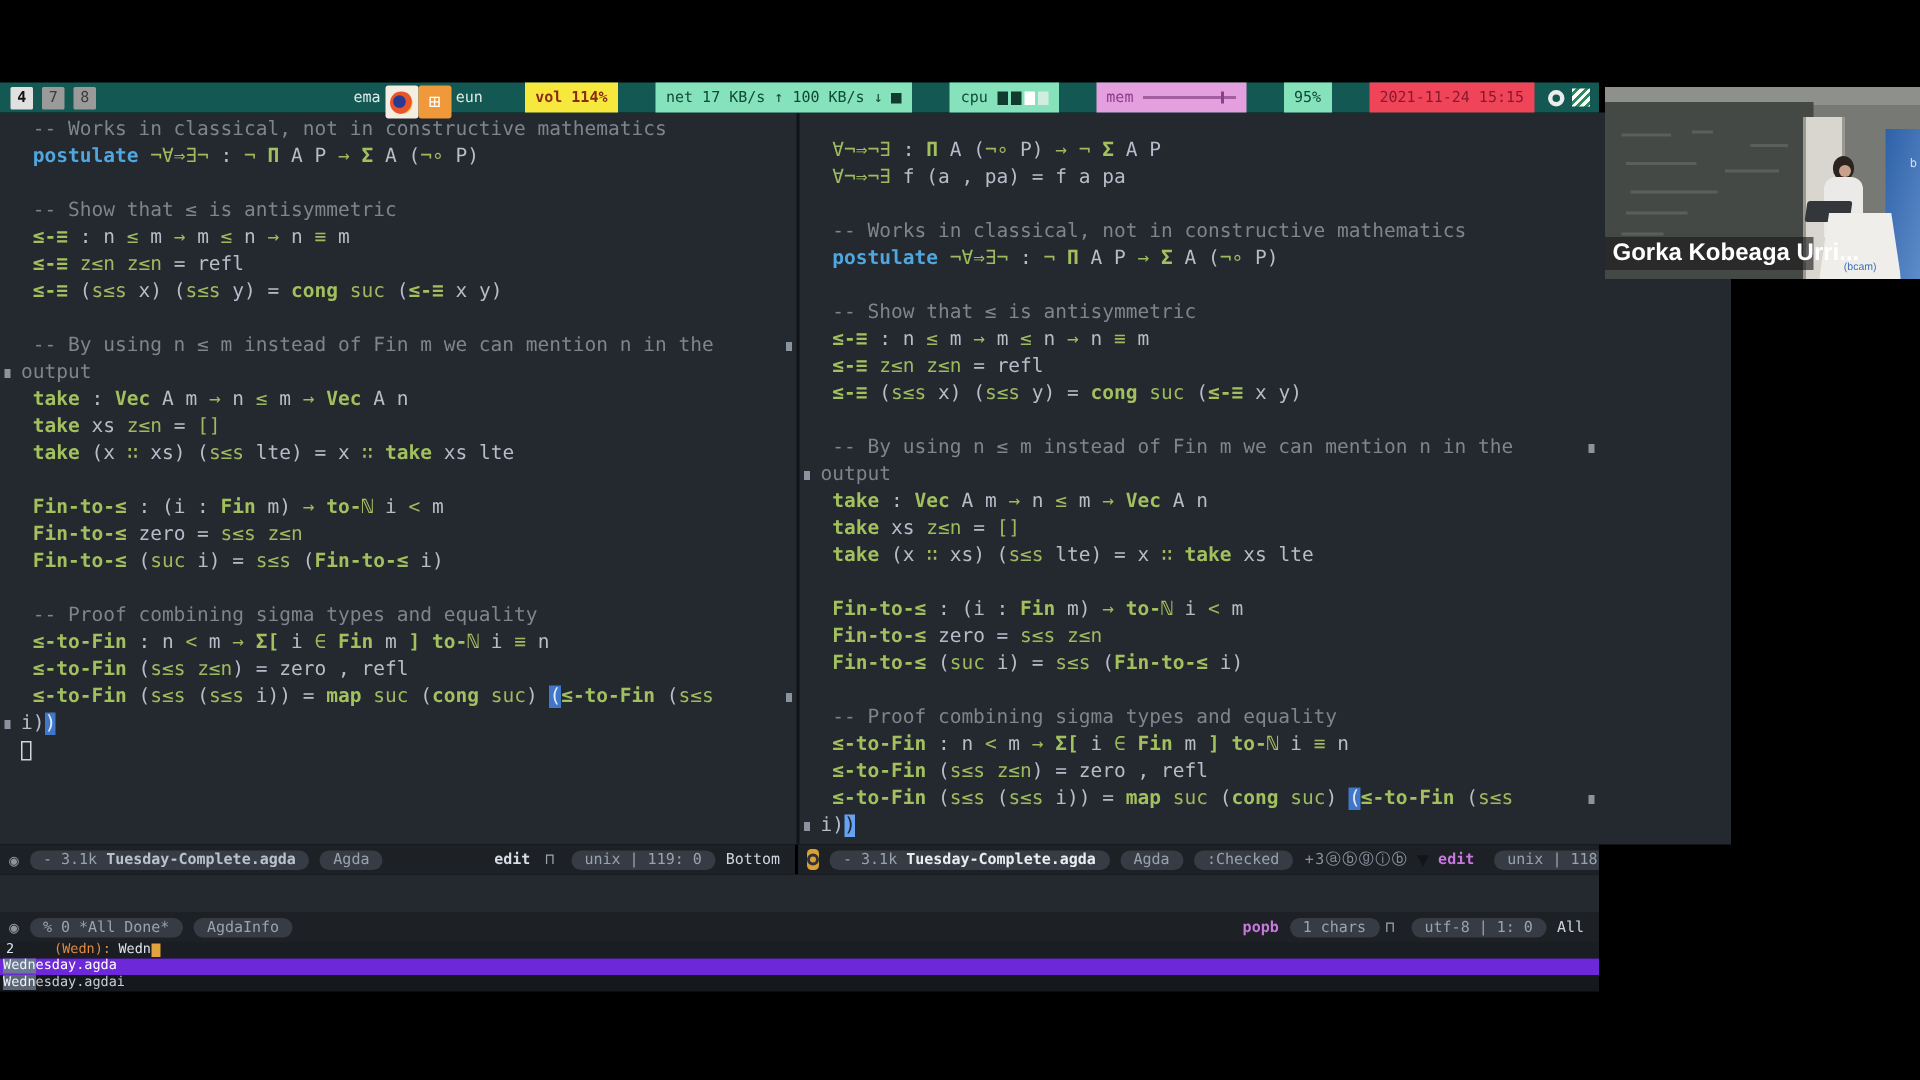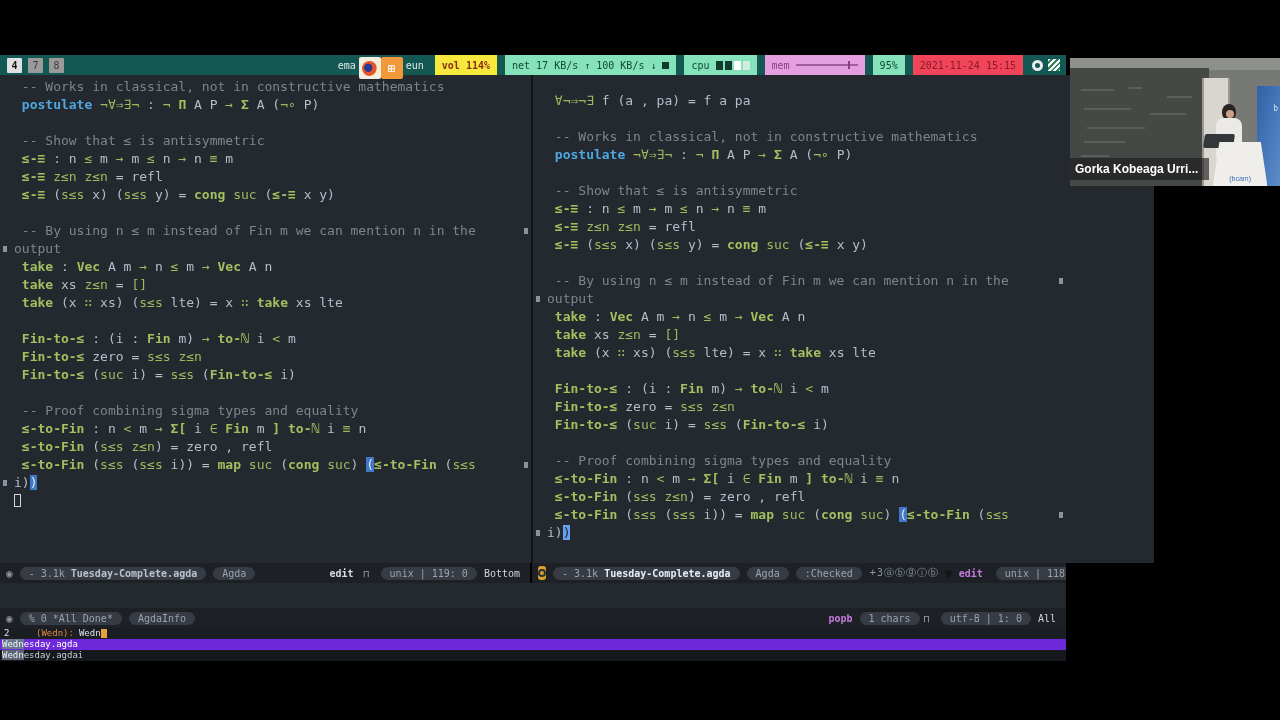--- a/index.html
+++ b/index.html
@@ -14,21 +14,21 @@
   .ws-box{width:15px;height:15px;display:flex;align-items:center;justify-content:center;
     font-size:10px;background:#9a9a9a;color:#3c3c3c;border-radius:1px}
   .ws-box.active{background:#e0e0e0;color:#141414;font-weight:bold}
   .tray-text{color:#dfe9e5;margin:0 3px}
   .tile{width:22px;height:22px;border-radius:2px;position:relative;top:3px;display:flex;
     align-items:center;justify-content:center;z-index:6}
   .tile.white{background:#f4ede2}
   .tile.orange{background:#f0993a;color:#fff;font-size:13px}
   .ff{width:15px;height:15px;border-radius:50%;
     background:radial-gradient(circle at 42% 45%, #2b3a8f 0 32%, #e8542b 38% 66%, #f9b32d 70% 100%)}
-  .seg{height:20px;display:flex;align-items:center;padding:0 7px;margin-left:8px;white-space:nowrap}
+  .seg{height:20px;display:flex;align-items:center;padding:0 7px;margin-left:25px;white-space:nowrap}
   .seg.vol{background:#f7e83e;color:#8a2c12;font-weight:bold}
   .seg.mint{background:#86e2bb;color:#0f4a38}
   .seg.mem{background:#e49fdf;color:#8c3d8c}
   .seg.date{background:#f04458;color:#8b1830;font-weight:normal}
   .net-square{display:inline-block;width:7px;height:7px;background:#123b30;margin-left:6px}
   .cpu-blocks{display:inline-flex;gap:2px;margin-left:6px}
   .cpu-block{width:7px;height:9px}
   .mem-bar{position:relative;width:62px;height:2px;background:rgba(110,40,110,.55);margin-left:6px}
   .mem-knob{position:absolute;top:-3px;width:2px;height:8px;background:#8c3d8c}
   .tray-icons{display:flex;align-items:center;gap:5px;margin:0 6px 0 9px}
@@ -105,21 +105,21 @@
   .presenter-face{position:absolute;right:22%;top:52px;width:8px;height:8px;border-radius:50%;background:#c9a089}
   .presenter-body{position:absolute;right:18%;top:60px;width:26px;height:40px;border-radius:8px 8px 0 0;
     background:#eceae8}
   .podium{position:absolute;right:6%;bottom:0;width:26%;height:44px;background:#f0eeea;
     clip-path:polygon(12% 0,88% 0,100% 100%,0 100%)}
   .podium-label{position:absolute;bottom:4px;left:0;width:100%;text-align:center;color:#3a6fb5;
     font-size:7px;font-family:"Liberation Sans",sans-serif}
   .laptop{position:absolute;right:22%;bottom:38px;width:30px;height:14px;background:#33363b;
     border-radius:2px;transform:skewX(-8deg)}
   .cam-caption{position:absolute;left:0;bottom:6px;width:66%;height:22px;background:rgba(25,25,25,.62);
-    color:#fff;font-family:"Liberation Sans",sans-serif;font-weight:bold;font-size:12px;
+    color:#fff;font-family:"Liberation Sans",sans-serif;font-weight:bold;font-size:16px;
     line-height:22px;padding-left:5px;white-space:nowrap}
 </style>
 </head>
 <body>
 
 <div class="stage">
 
   <div class="topbar">
     <div class="ws">
         <span class="ws-box active">4</span>
@@ -185,20 +185,21 @@
         <div class="cl"><span class="tk-d"> </span><span class="tk-gb">Fin-to-≤</span><span class="tk-d"> (</span><span class="tk-g">suc</span><span class="tk-d"> i) = </span><span class="tk-g">s≤s</span><span class="tk-d"> (</span><span class="tk-gb">Fin-to-≤</span><span class="tk-d"> i)</span></div>
         <div class="cl"></div>
         <div class="cl"><span class="tk-c"> -- Proof combining sigma types and equality</span></div>
         <div class="cl"><span class="tk-d"> </span><span class="tk-gb">≤-to-Fin</span><span class="tk-d"> : n </span><span class="tk-g">&lt;</span><span class="tk-d"> m </span><span class="tk-g">→</span><span class="tk-d"> </span><span class="tk-gb">Σ[</span><span class="tk-d"> i </span><span class="tk-g">∈</span><span class="tk-d"> </span><span class="tk-gb">Fin</span><span class="tk-d"> m </span><span class="tk-gb">]</span><span class="tk-d"> </span><span class="tk-gb">to-ℕ</span><span class="tk-d"> i </span><span class="tk-g">≡</span><span class="tk-d"> n</span></div>
         <div class="cl"><span class="tk-d"> </span><span class="tk-gb">≤-to-Fin</span><span class="tk-d"> (</span><span class="tk-g">s≤s</span><span class="tk-d"> </span><span class="tk-g">z≤n</span><span class="tk-d">) = zero , refl</span></div>
         <div class="cl"><span class="tk-d"> </span><span class="tk-gb">≤-to-Fin</span><span class="tk-d"> (</span><span class="tk-g">s≤s</span><span class="tk-d"> (</span><span class="tk-g">s≤s</span><span class="tk-d"> i)) = </span><span class="tk-gb">map</span><span class="tk-d"> </span><span class="tk-g">suc</span><span class="tk-d"> (</span><span class="tk-gb">cong</span><span class="tk-d"> </span><span class="tk-g">suc</span><span class="tk-d">) </span><span class="tk-pm">(</span><span class="tk-gb">≤-to-Fin</span><span class="tk-d"> (</span><span class="tk-g">s≤s</span><span class="wrapdot-r"></span></div>
         <div class="cl"><span class="tk-d">i)</span><span class="tk-pm">)</span><span class="wrapdot-l"></span></div>
         <div class="cl"><span class="hollow"></span></div>
       </div>
     <div class="pane right">
+        <div class="cl"><span class="tk-d"> </span><span class="tk-g">∀¬⇒¬∃</span><span class="tk-d"> : </span><span class="tk-gb">Π</span><span class="tk-d"> A (</span><span class="tk-g">¬∘</span><span class="tk-d"> P) </span><span class="tk-g">→</span><span class="tk-d"> </span><span class="tk-g">¬</span><span class="tk-d"> </span><span class="tk-gb">Σ</span><span class="tk-d"> A P</span></div>
         <div class="cl"><span class="tk-d"> </span><span class="tk-g">∀¬⇒¬∃</span><span class="tk-d"> f (a , pa) = f a pa</span></div>
         <div class="cl"></div>
         <div class="cl"><span class="tk-c"> -- Works in classical, not in constructive mathematics</span></div>
         <div class="cl"><span class="tk-d"> </span><span class="tk-k">postulate</span><span class="tk-d"> </span><span class="tk-g">¬∀⇒∃¬</span><span class="tk-d"> : </span><span class="tk-g">¬</span><span class="tk-d"> </span><span class="tk-gb">Π</span><span class="tk-d"> A P </span><span class="tk-g">→</span><span class="tk-d"> </span><span class="tk-gb">Σ</span><span class="tk-d"> A (</span><span class="tk-g">¬∘</span><span class="tk-d"> P)</span></div>
         <div class="cl"></div>
         <div class="cl"><span class="tk-c"> -- Show that ≤ is antisymmetric</span></div>
         <div class="cl"><span class="tk-d"> </span><span class="tk-gb">≤-≡</span><span class="tk-d"> : n </span><span class="tk-g">≤</span><span class="tk-d"> m </span><span class="tk-g">→</span><span class="tk-d"> m </span><span class="tk-g">≤</span><span class="tk-d"> n </span><span class="tk-g">→</span><span class="tk-d"> n </span><span class="tk-g">≡</span><span class="tk-d"> m</span></div>
         <div class="cl"><span class="tk-d"> </span><span class="tk-gb">≤-≡</span><span class="tk-d"> </span><span class="tk-g">z≤n</span><span class="tk-d"> </span><span class="tk-g">z≤n</span><span class="tk-d"> = refl</span></div>
         <div class="cl"><span class="tk-d"> </span><span class="tk-gb">≤-≡</span><span class="tk-d"> (</span><span class="tk-g">s≤s</span><span class="tk-d"> x) (</span><span class="tk-g">s≤s</span><span class="tk-d"> y) = </span><span class="tk-gb">cong</span><span class="tk-d"> </span><span class="tk-g">suc</span><span class="tk-d"> (</span><span class="tk-gb">≤-≡</span><span class="tk-d"> x y)</span></div>
         <div class="cl"></div>

